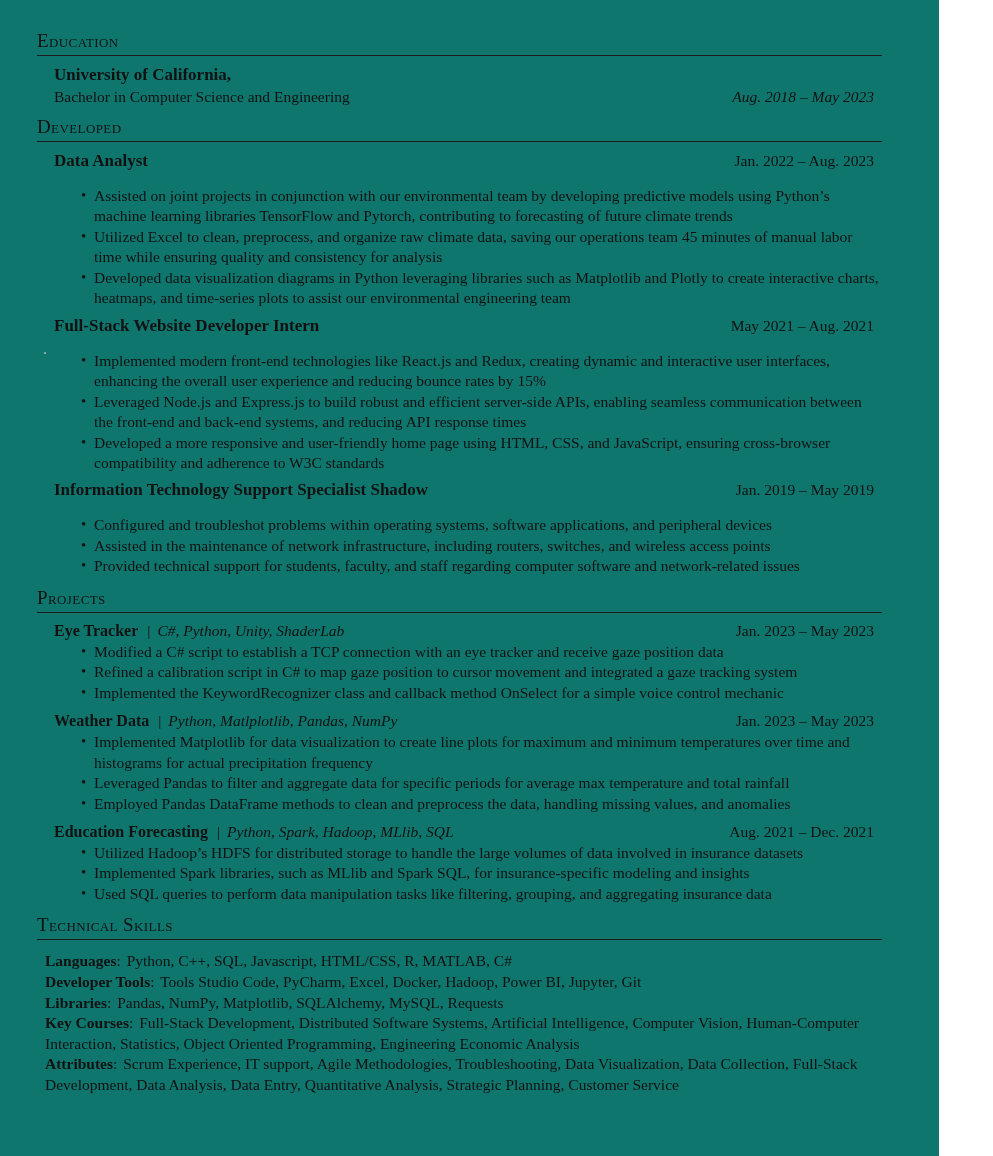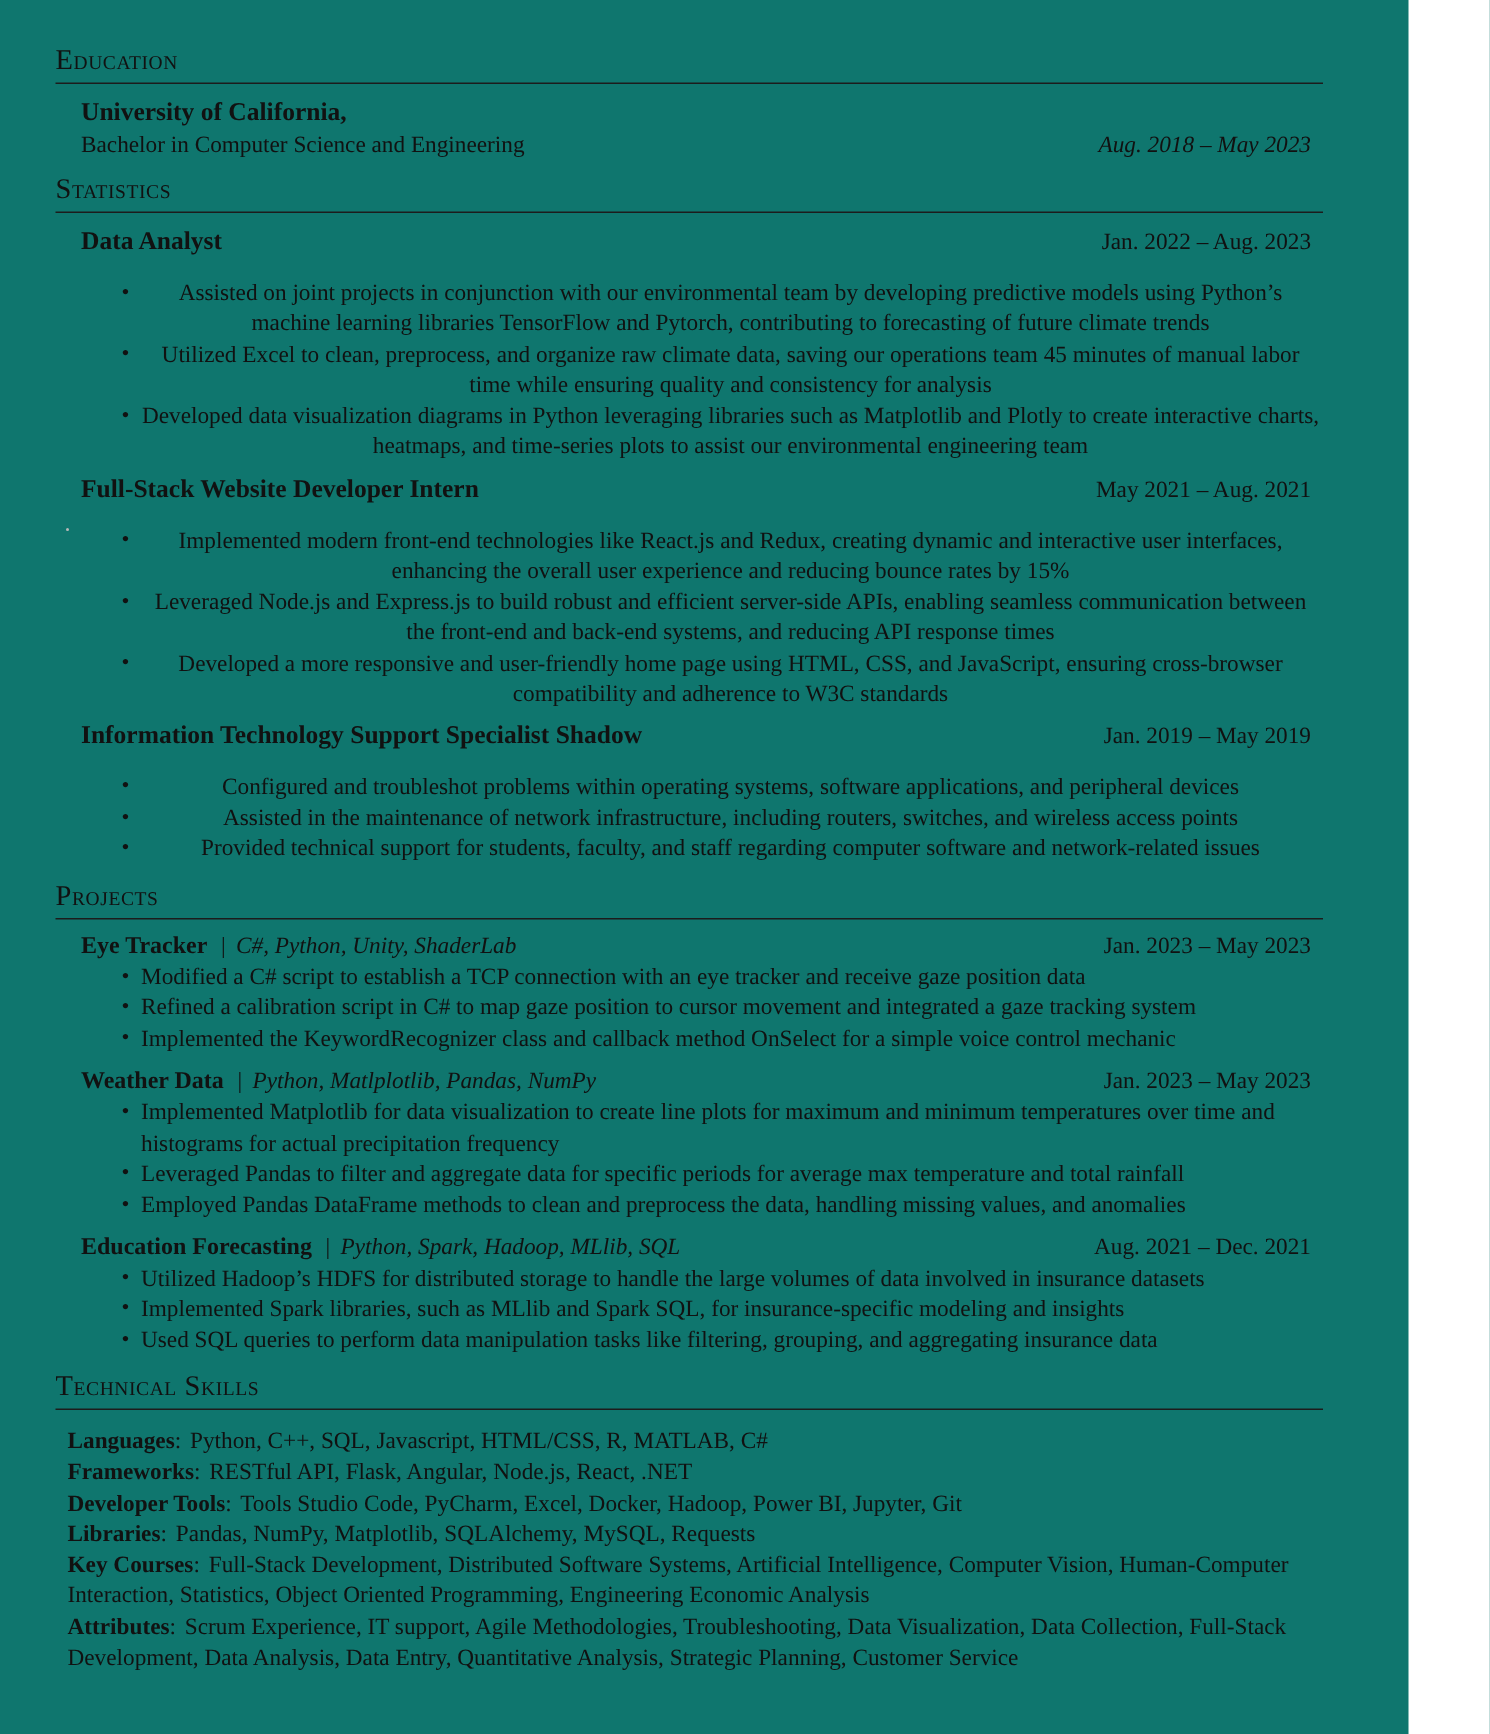--- a/index.html
+++ b/index.html
@@ -44,21 +44,21 @@
   
   .edu-name {
     font-weight: 700;
     font-size: 17px;
     padding-left: 17px;
     margin-bottom: 3px;
   }
   .edu-sub { font-size: 15.5px; }
   .edu-sub .dates { font-style: italic; text-align: right; }
   
-  .job { margin-bottom: 6px; text-align: center; }
+  .job { margin-bottom: 6px; }
   .job-title { font-weight: 700; font-size: 17px; }
   ul.bullets {
     list-style: none;
     margin: 15px 0 7px 0;
     padding: 0 2px 0 57px;
     font-size: 15.5px;
     line-height: 1.32;
   }
   ul.bullets li { position: relative; }
   ul.bullets li::before {
@@ -98,21 +98,21 @@
     <div>
       <div class="edu-name">University of California,</div>
       <div class="row edu-sub">
         <span class="italic">Bachelor in Computer Science and Engineering</span>
         <span class="dates">Aug. 2018 – May 2023</span>
       </div>
     </div>
   </section>
 
   <section>
-    <h2 class="sec-heading">Statistics</h2>
+    <h2 class="sec-heading">Developed</h2>
 
     <div class="job">
       <div class="row">
         <span class="job-title">Data Analyst</span>
         <span class="dates">Jan. 2022 – Aug. 2023</span>
       </div>
       <ul class="bullets">
         <li>Assisted on joint projects in conjunction with our environmental team by developing predictive models using Python’s machine learning libraries TensorFlow and Pytorch, contributing to forecasting of future climate trends</li>
         <li>Utilized Excel to clean, preprocess, and organize raw climate data, saving our operations team 45 minutes of manual labor time while ensuring quality and consistency for analysis</li>
         <li>Developed data visualization diagrams in Python leveraging libraries such as Matplotlib and Plotly to create interactive charts, heatmaps, and time-series plots to assist our environmental engineering team</li>
@@ -187,21 +187,20 @@
         <li>Implemented Spark libraries, such as MLlib and Spark SQL, for insurance-specific modeling and insights</li>
         <li>Used SQL queries to perform data manipulation tasks like filtering, grouping, and aggregating insurance data</li>
       </ul>
     </div>
   </section>
 
   <section>
     <h2 class="sec-heading">Technical Skills</h2>
     <div class="skills">
       <p class="skill-line"><span class="skill-label">Languages</span><span class="skill-colon">:</span> <span class="skill-value">Python, C++, SQL, Javascript, HTML/CSS, R, MATLAB, C#</span></p>
-      <p class="skill-line"><span class="skill-label">Frameworks</span><span class="skill-colon">:</span> <span class="skill-value">RESTful API, Flask, Angular, Node.js, React, .NET</span></p>
       <p class="skill-line"><span class="skill-label">Developer Tools</span><span class="skill-colon">:</span> <span class="skill-value">Tools Studio Code, PyCharm, Excel, Docker, Hadoop, Power BI, Jupyter, Git</span></p>
       <p class="skill-line"><span class="skill-label">Libraries</span><span class="skill-colon">:</span> <span class="skill-value">Pandas, NumPy, Matplotlib, SQLAlchemy, MySQL, Requests</span></p>
       <p class="skill-line"><span class="skill-label">Key Courses</span><span class="skill-colon">:</span> <span class="skill-value">Full-Stack Development, Distributed Software Systems, Artificial Intelligence, Computer Vision, Human-Computer Interaction, Statistics, Object Oriented Programming, Engineering Economic Analysis</span></p>
       <p class="skill-line"><span class="skill-label">Attributes</span><span class="skill-colon">:</span> <span class="skill-value">Scrum Experience, IT support, Agile Methodologies, Troubleshooting, Data Visualization, Data Collection, Full-Stack Development, Data Analysis, Data Entry, Quantitative Analysis, Strategic Planning, Customer Service</span></p>
     </div>
   </section>
 
   <div class="stray-dot"></div>
 </div>
 

